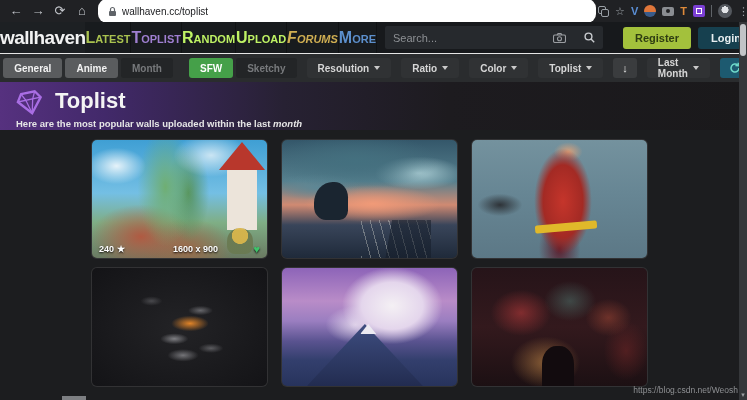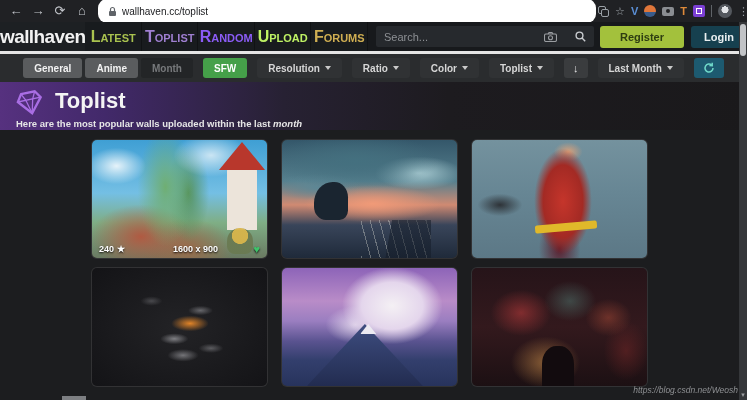--- a/index.html
+++ b/index.html
@@ -36,41 +36,41 @@
             background:radial-gradient(circle at 50% 42%, #e3e5e8 32%, #54585e 34%); }
 
   
   .scrollbar { position:absolute; right:0; top:22px; width:8px; height:378px; background:#35373a; }
   .scroll-thumb { position:absolute; top:2px; left:1px; width:6px; height:32px; background:#c2c4c7; border-radius:3px; }
   .scroll-arrow { position:absolute; bottom:1px; left:0; width:8px; text-align:center;
                   color:#9b9da0; font-size:7px; line-height:8px; }
 
   
   .navbar { position:absolute; left:0; top:22px; width:747px; height:32px; background:#17191c;
-            display:flex; align-items:stretch; border-bottom:3px solid #e5e5e5; }
+            display:flex; align-items:stretch; border-bottom:1px solid #e5e5e5; }
   .logo { width:92px; display:flex; align-items:center; justify-content:center;
           color:#f2f2f2; font-size:19px; font-weight:bold; letter-spacing:-0.6px;
           background:#1d2023; cursor:pointer; }
   .nav-item { width:73px; display:flex; align-items:center; justify-content:center;
               font-variant:small-caps; font-weight:bold; font-size:16px; cursor:pointer;
               border-right:1px solid #101214; background:#181b1e; }
-  .searchbox { display:flex; align-items:center; background:#26292d; margin:4px 6px 4px 8px;
+  .searchbox { display:flex; align-items:center; background:#26292d; margin:4px 20px 4px 8px;
                border-radius:2px; width:228px; padding:0 8px; gap:18px; }
   .searchbox input { flex:1; background:transparent; border:none; outline:none;
                      color:#d8d8d8; font-size:11px; }
   .searchbox input::placeholder { color:#8d9094; }
   .btn-register { align-self:center; background:#a3c13c; color:#2e3d12; font-weight:bold;
-                  font-size:11px; border-radius:3px; padding:5px 20px; cursor:pointer; }
+                  font-size:11px; border-radius:3px; padding:5px 12px; cursor:pointer; }
   .btn-login { align-self:center; background:#16404f; color:#e8eef0; font-weight:bold;
                font-size:11px; border-radius:3px; padding:5px 13px; margin-left:7px; cursor:pointer; }
 
   
   .filterbar { position:absolute; left:0; top:54px; width:747px; height:28px; background:#2a2c2e;
                display:flex; align-items:center; justify-content:center; gap:10px; }
-  .fgroup { display:flex; gap:3px; }
+  .fgroup { display:flex; gap:3px;margin-left:6px; }
   .fbtn { height:20px; display:flex; align-items:center; gap:5px; padding:0 11px;
           border-radius:3px; font-size:10px; font-weight:bold; color:#d6d6d6;
           background:#303234; cursor:pointer; }
   .fbtn[data-active="false"] { background:#232527; color:#77797c; }
   .fbtn[data-active="true"] { background:#5a5c5e; color:#f2f2f2; }
   .fbtn.sfw[data-active="true"] { background:#45a049; color:#fff; }
   .caret { display:inline-block; width:0; height:0; border-left:3.5px solid transparent;
            border-right:3.5px solid transparent; border-top:4px solid #c9c9c9; }
   .fbtn.arrow-btn { background:#3a3c3e; padding:0 9px; font-size:11px; color:#e2e2e2; }
   .fbtn.refresh { background:#1d5a70; padding:0 9px; }
@@ -158,21 +158,21 @@
       background:#120b0e; border-radius:45% 45% 0 0; }
 
   .thumb-overlay { position:absolute; left:0; right:0; bottom:0; height:18px;
       display:flex; align-items:center; padding:0 7px; color:#fff;
       font-size:9px; font-weight:bold; text-shadow:0 1px 2px rgba(0,0,0,.9); }
   .ov-fav { display:flex; align-items:center; gap:3px; }
   .ov-star { font-size:9px; }
   .ov-res { position:absolute; left:0; right:0; text-align:center;padding-left:32px; }
   .ov-heart { margin-left:auto; color:#3ec46a; font-size:11px; text-shadow:0 1px 2px rgba(0,0,0,.9); }
 
-  .watermark { position:absolute; right:9px; bottom:5px; color:#8e9093; font-size:8.5px;font-style:italic; }
+  .watermark { position:absolute; right:9px; bottom:5px; color:#8e9093; font-size:8.5px; }
   .frag { position:absolute; left:62px; bottom:0; width:24px; height:4px; background:#7d7f82; }
 </style>
 </head>
 <body>
 
 <div class="stage">
 
   <div class="chrome-bar">
     <span class="nav-ic">←</span>
     <span class="nav-ic">→</span>
@@ -201,23 +201,24 @@
       <span class="chrome-div"></span>
       <span class="avatar"></span>
       <span class="mini-ic">⋮</span>
     </div>
   </div>
 
   <div class="navbar">
     <div class="logo">wallhaven</div>
     <div class="nav-item" style="color: rgb(169, 194, 79);">Latest</div>
     <div class="nav-item" style="color: rgb(159, 127, 209);">Toplist</div>
-    <div class="nav-item" style="color: #8b5cf6;">Random</div>
+    <div class="nav-item" style="color: #bef264;">Random</div>
     <div class="nav-item" style="color: #bef264;">Upload</div>
-    <div class="nav-item" style="color: rgb(207, 174, 82);">Forums</div>
+    <div class="nav-item" style="color: rgb(207, 174, 82); font-style: italic;">Forums</div>
+    <div class="nav-item" style="color: rgb(92, 143, 204);">More</div>
     <div class="searchbox">
       <input type="text" placeholder="Search..." style="">
       <svg width="13" height="10" viewBox="0 0 13 10">
         <rect x="0.5" y="2" width="12" height="7.5" rx="1.5" fill="none" stroke="#9a9da1" stroke-width="1.1"></rect>
         <path d="M4 2 L5 0.6 H8 L9 2" fill="none" stroke="#9a9da1" stroke-width="1.1"></path>
         <circle cx="6.5" cy="5.7" r="2" fill="none" stroke="#9a9da1" stroke-width="1.1"></circle>
       </svg>
       <svg width="11" height="11" viewBox="0 0 11 11">
         <circle cx="4.5" cy="4.5" r="3.4" fill="none" stroke="#c9ccd0" stroke-width="1.4"></circle>
         <line x1="7" y1="7" x2="10.2" y2="10.2" stroke="#c9ccd0" stroke-width="1.4"></line>
@@ -228,20 +229,21 @@
   </div>
 
   <div class="filterbar">
     <div class="fgroup">
       <div class="fbtn" data-active="true">General</div>
       <div class="fbtn" data-active="true">Anime</div>
       <div class="fbtn" data-active="false">Month</div>
     </div>
     <div class="fgroup">
       <div class="fbtn sfw" data-active="true">SFW</div>
+      <div class="fbtn" data-active="false">Sketchy</div>
     </div>
     <div class="fbtn">
       <span>Resolution</span>
       <span class="caret"></span>
     </div>
     <div class="fbtn">
       <span>Ratio</span>
       <span class="caret"></span>
     </div>
     <div class="fbtn">

